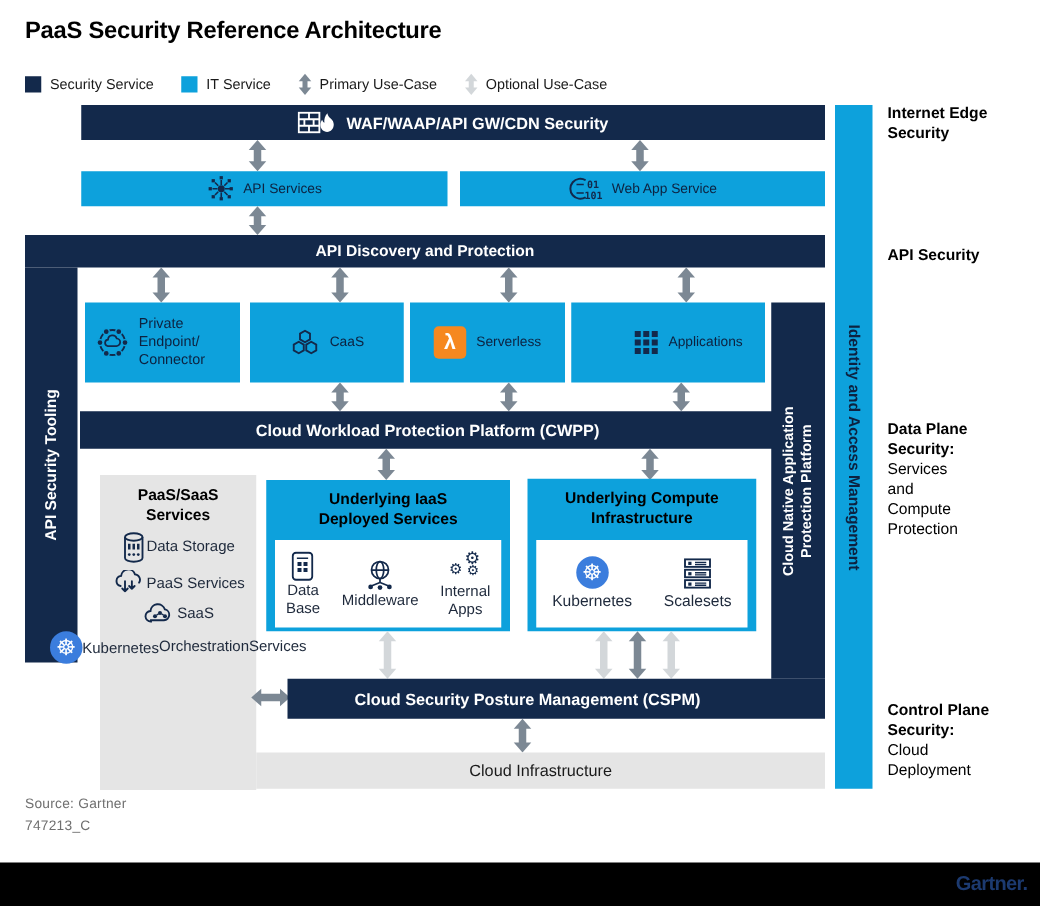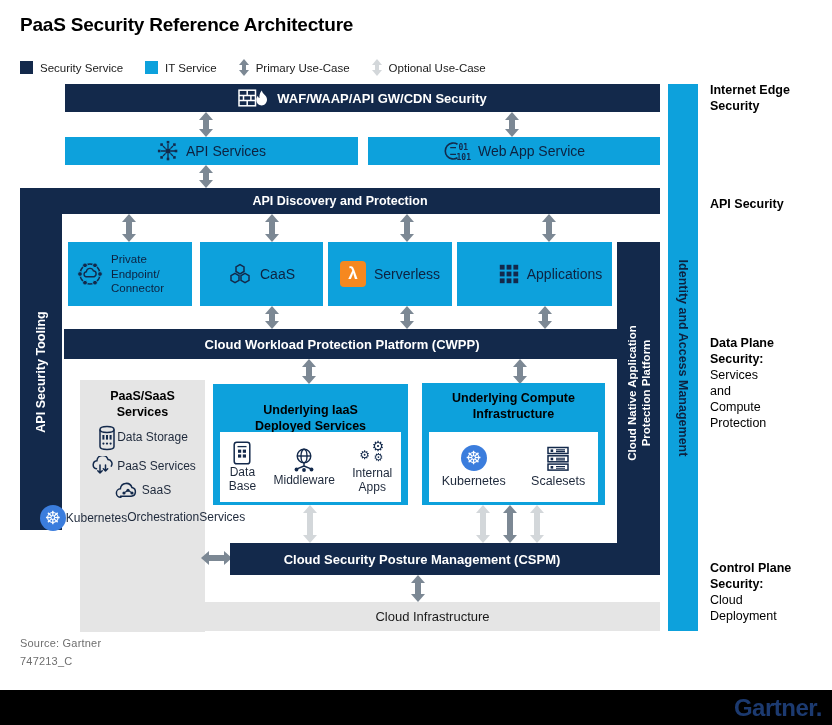--- a/index.html
+++ b/index.html
@@ -2,21 +2,21 @@
 <html><head>
 <meta charset="utf-8">
 <style>
   html,body{margin:0;padding:0;background:#fff;}
   .page{position:relative;width:832px;height:725px;background:#fff;overflow:hidden;
         font-family:"Liberation Sans",sans-serif;color:#000;}
   .abs{position:absolute;}
   .bar-navy{background:#13294b;color:#fff;font-weight:bold;display:flex;align-items:center;justify-content:center;}
   .box-blue{background:#0da1dc;display:flex;align-items:center;justify-content:center;}
   .box-gray{background:#e5e5e5;}
-  .blue-label{color:#0d2240;font-weight:500;font-size:14px;}
+  .blue-label{color:#0d2240;font-weight:500;font-size:11px;}
   .title{font-size:19px;font-weight:bold;letter-spacing:-0.2px;}
   .legend{display:flex;align-items:center;font-size:11.5px;color:#1a1a1a;}
   .legend .item{display:flex;align-items:center;margin-right:22px;}
   .sw{display:inline-block;width:13px;height:13px;margin-right:7px;}
   
   .arr{--c:#7c8894;--hw:7px;--hh:8px;--sw:6px;position:absolute;width:14px;}
   .arr::before{content:"";position:absolute;left:50%;top:0;transform:translateX(-50%);
     border-left:var(--hw) solid transparent;border-right:var(--hw) solid transparent;
     border-bottom:var(--hh) solid var(--c);}
   .arr::after{content:"";position:absolute;left:50%;bottom:0;transform:translateX(-50%);
@@ -278,21 +278,21 @@
       <span>SaaS</span>
     </div>
     <div class="paas-item" style="margin-top:5px;">
       <span class="k8s">☸</span>
       <span style="margin-top:2px;">Kubernetes</span>
       <span>Orchestration</span>
       <span>Services</span>
     </div>
   </div>
 
-  <div class="abs box-blue" style="left:213px;top:384px;width:195px;height:121px;flex-direction:column;justify-content:flex-start;padding-top:18px;box-sizing:border-box;">
+  <div class="abs box-blue" style="left:213px;top:384px;width:195px;height:121px;flex-direction:column;justify-content:flex-start;padding-top:7px;box-sizing:border-box;">
     <div class="btitle">
       <div>Underlying IaaS</div>
       <div>Deployed Services</div>
     </div>
     <div class="inner-white" style="top:48px;">
       <div class="itm">
         <svg width="18" height="24" viewBox="0 0 18 24">
           <rect x="1.2" y="1.2" width="15.6" height="21.6" rx="2.6" fill="none" stroke="#13294b" stroke-width="1.5"></rect>
           <path d="M4.5 5.6h9" stroke="#13294b" stroke-width="1.3"></path>
           <g fill="#13294b">
@@ -414,16 +414,16 @@
     <div class="b">Control Plane</div>
     <div class="b">Security:</div>
     <div>Cloud</div>
     <div>Deployment</div>
   </div>
 
   <div class="abs" style="left:20px;top:637px;font-size:11px;color:#6f6f6f;letter-spacing:.2px;">Source: Gartner</div>
   <div class="abs" style="left:20px;top:655px;font-size:11px;color:#6f6f6f;letter-spacing:.2px;">747213_C</div>
 
   <div class="abs" style="left:0;top:690px;width:832px;height:35px;background:#000;">
-    <span style="position:absolute;right:10px;top:50%;transform:translateY(-50%);font-weight:bold;font-size:24px;color:#1c3a70;letter-spacing:-0.5px;">Gartner.</span>
+    <span style="position:absolute;right:10px;top:50%;transform:translateY(-50%);font-weight:bold;font-size:16px;color:#1c3a70;letter-spacing:-0.5px;">Gartner.</span>
   </div>
 
 </div>
 
 </body></html>

